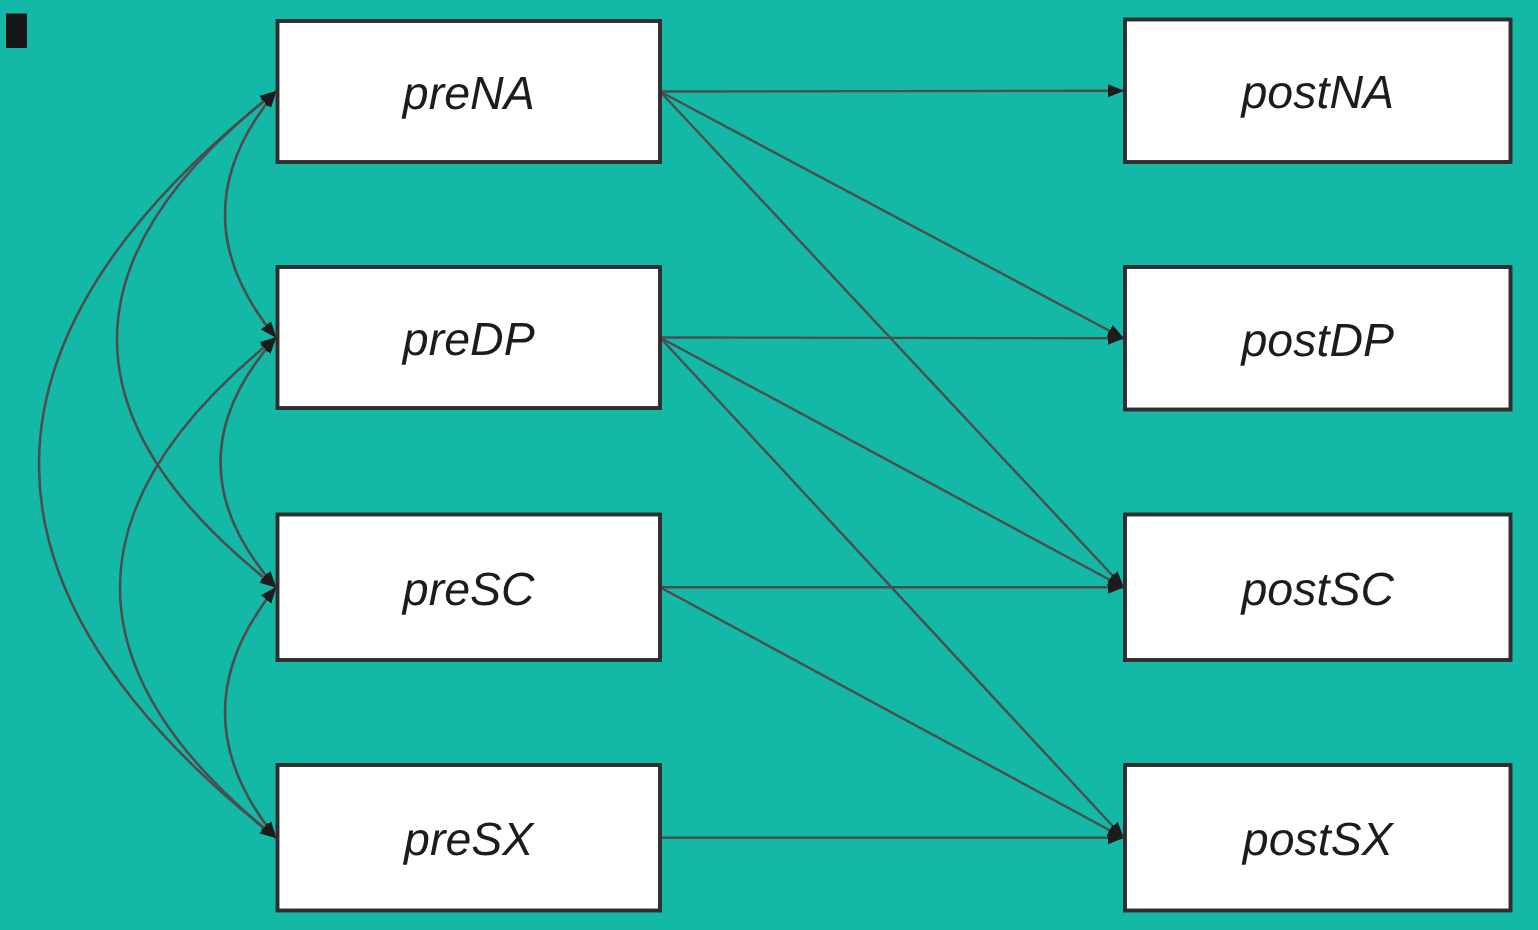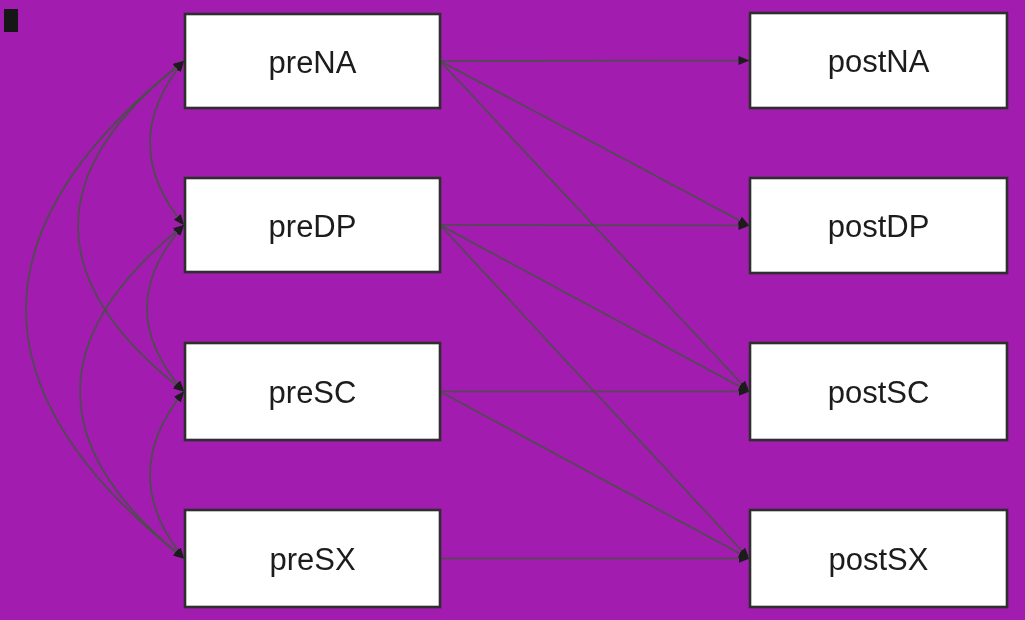--- a/index.html
+++ b/index.html
@@ -1,21 +1,22 @@
 <!DOCTYPE html>
 <html><head>
 <meta charset="utf-8">
 <style>
   html,body { margin:0; padding:0; background:#ffffff; }
   .stage {
     position:relative;
     width:1025px; height:620px;
-    background:#a21caf;
+    background:#14b8a6;
     overflow:hidden;
     font-family:"Liberation Sans", sans-serif;
+    font-style:italic;
   }
   svg { display:block; }
   .node-label {
     font-family:"Liberation Sans", sans-serif;
     font-size:31px;
     font-weight:400;
   }
 </style>
 </head>
 <body>

